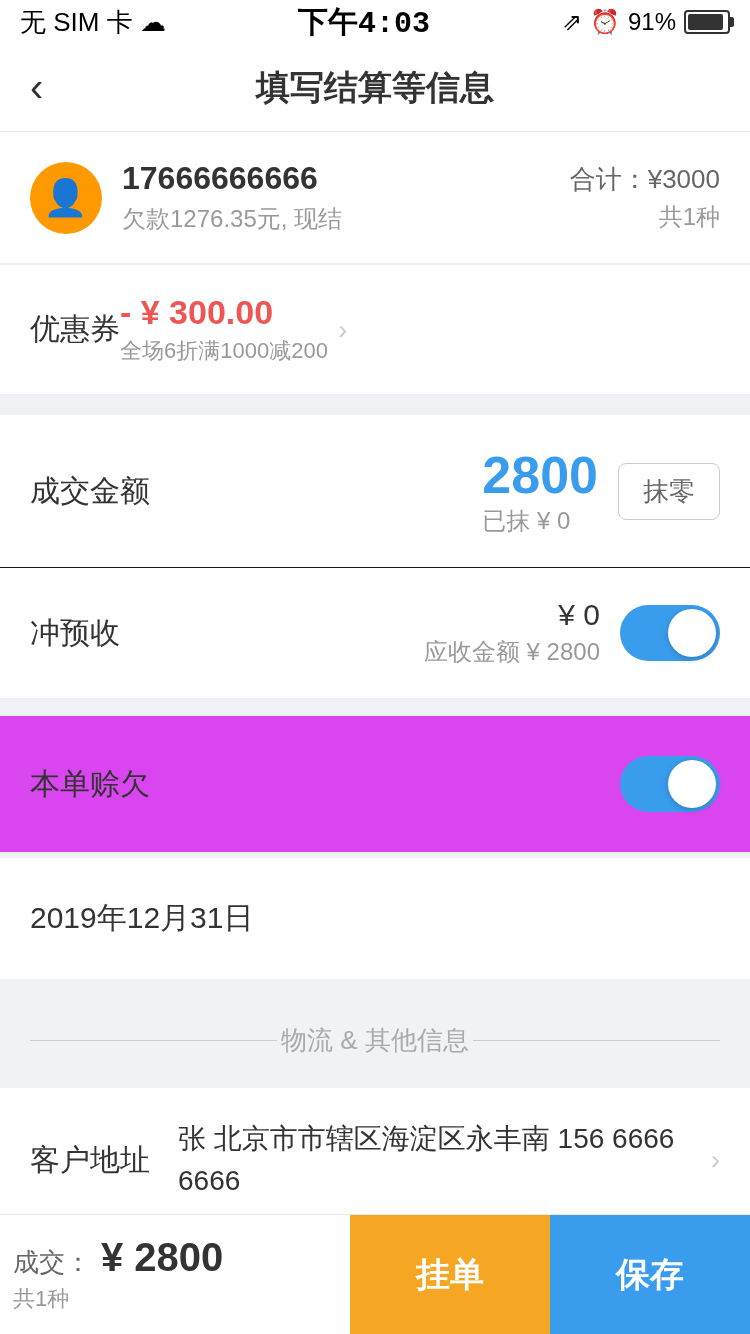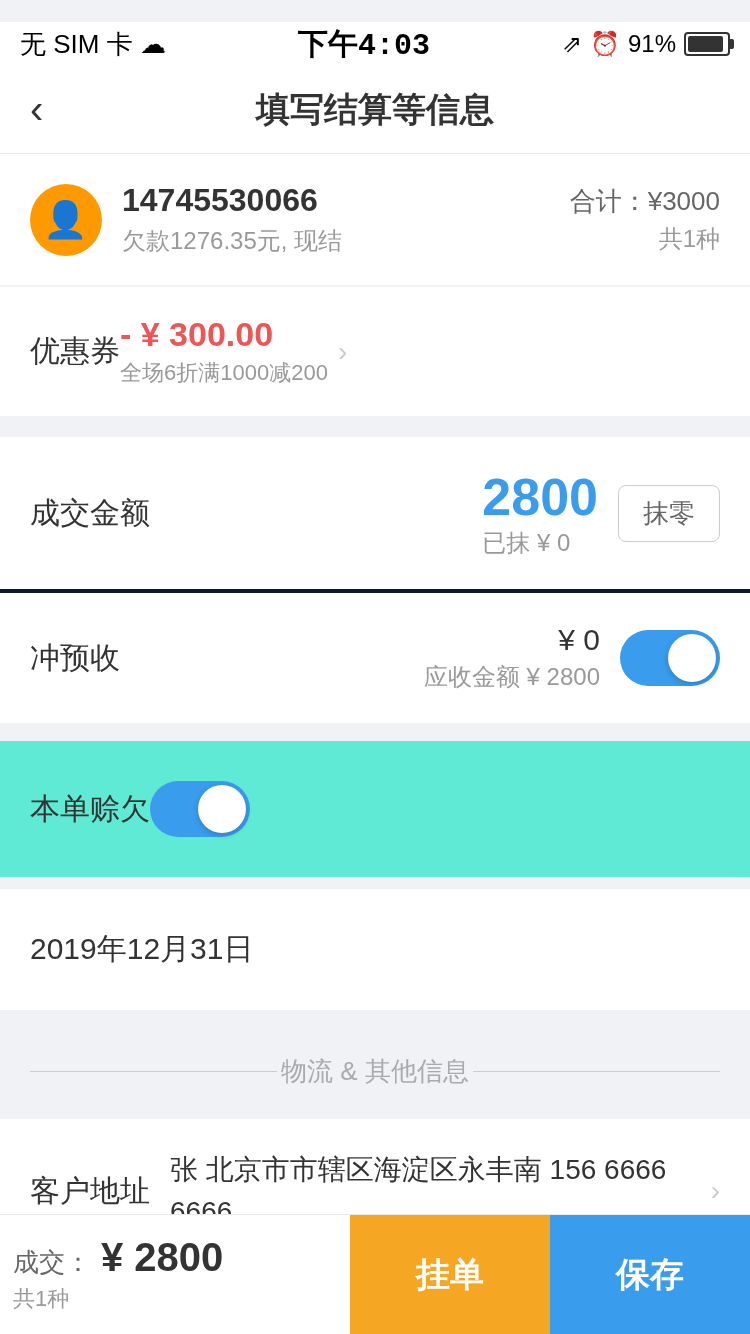--- a/index.html
+++ b/index.html
@@ -16,21 +16,20 @@
     
     .status-bar {
       height: 44px;
       background: #fff;
       display: flex;
       align-items: center;
       justify-content: space-between;
       padding: 0 20px;
       font-size: 26px;
       font-weight: 500;
-      margin-top: 22px;
     }
     .status-left { display: flex; align-items: center; gap: 10px; }
     .status-center { font-size: 30px; font-weight: 600; font-family: Liberation Mono, monospace; }
     .status-right { display: flex; align-items: center; gap: 8px; font-size: 24px; }
     .battery-icon {
       width: 46px; height: 24px; border: 2px solid #333; border-radius: 4px;
       position: relative; display: inline-flex; align-items: center; padding: 2px;
     }
     .battery-icon::after {
       content: '';
@@ -104,21 +103,21 @@
     
     .section-divider { height: 16px; background: #f0f2f5; }
 
     
     .form-section { background: #fff; margin-bottom: 2px; }
     .form-row {
       padding: 30px 30px;
       display: flex;
       align-items: center;
       justify-content: space-between;
-      border-bottom: 4px solid #0f172a;
+      border-bottom: 1px solid #0f172a;
     }
     .form-row:last-child { border-bottom: none; }
     .row-label { font-size: 30px; color: #333; }
     .row-right { display: flex; align-items: center; gap: 20px; }
 
     
     .deal-amount { font-size: 52px; color: #3a9ced; font-weight: 600; }
     .round-btn {
       border: 1px solid #ccc; border-radius: 8px;
       padding: 10px 24px; font-size: 26px; color: #666;
@@ -137,26 +136,26 @@
       position: relative; cursor: pointer; flex-shrink: 0;
     }
     .toggle-knob {
       width: 48px; height: 48px; border-radius: 50%; background: #fff;
       position: absolute; top: 4px; right: 4px;
       box-shadow: 0 2px 6px rgba(0,0,0,0.2);
     }
 
     
     .ben-row {
-      background: #5eead4;
+      background: #d946ef;
       padding: 40px 30px;
       display: flex;
       align-items: center;
-      justify-content: flex-start;
-      margin-bottom: 12px;
+      justify-content: space-between;
+      margin-bottom: 6px;
     }
     .ben-label { font-size: 30px; color: #333; }
 
     
     .date-row {
       background: #fff;
       padding: 40px 30px;
       display: flex;
       align-items: center;
       gap: 20px;
@@ -179,21 +178,21 @@
 
     
     .address-row {
       background: #fff;
       padding: 30px 30px;
       display: flex;
       align-items: center;
       justify-content: space-between;
       margin-top: 2px;
     }
-    .address-label { font-size: 30px; color: #333; flex-shrink: 0; margin-right: 20px; }
+    .address-label { font-size: 30px; color: #333; flex-shrink: 0; margin-right: 28px; }
     .address-value { font-size: 28px; color: #333; flex: 1; line-height: 1.5; }
 
     
     .bottom-space { height: 200px; background: #f0f2f5; }
 
     
     .bottom-bar {
       position: fixed;
       bottom: 0;
       width: 750px;
@@ -248,21 +247,21 @@
 </div>
 
 <div class="content">
 
   <div class="user-card">
     <div class="user-left">
       <div class="avatar">
         <span>👤</span>
       </div>
       <div class="user-info">
-        <div class="phone">14745530066</div>
+        <div class="phone">17666666666</div>
         <div class="debt">欠款1276.35元, 现结</div>
       </div>
     </div>
     <div class="user-right">
       <div class="total-label">合计：¥3000</div>
       <div class="total-count">共1种</div>
     </div>
   </div>
 
   <div class="coupon-row">

